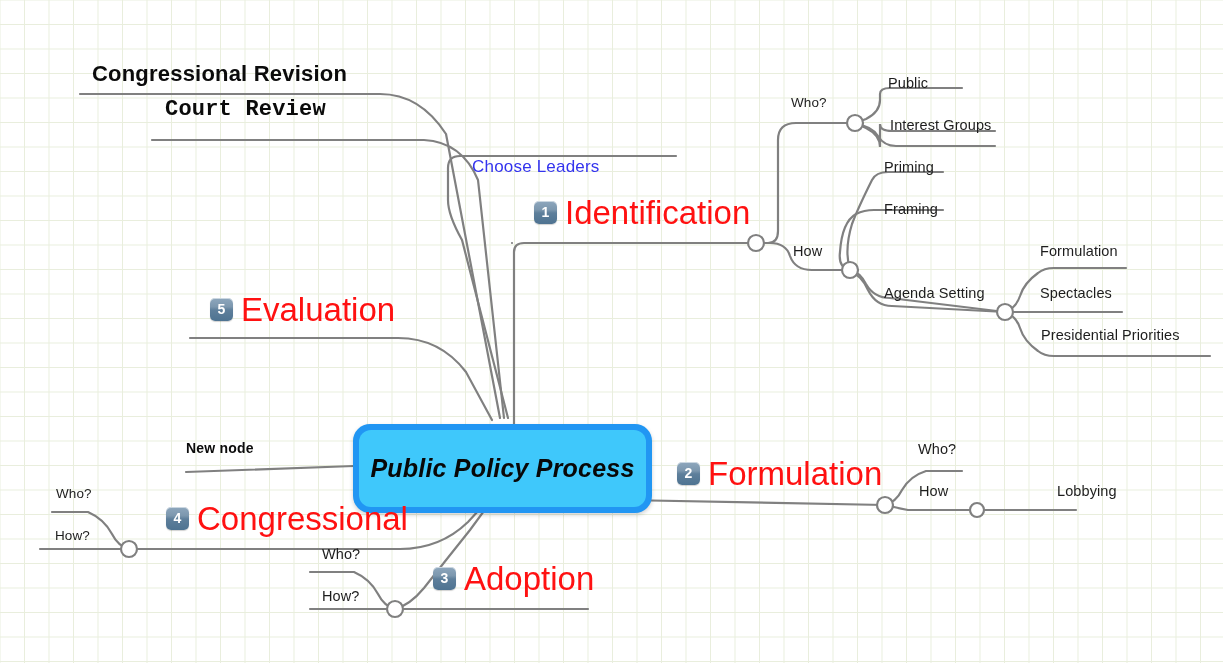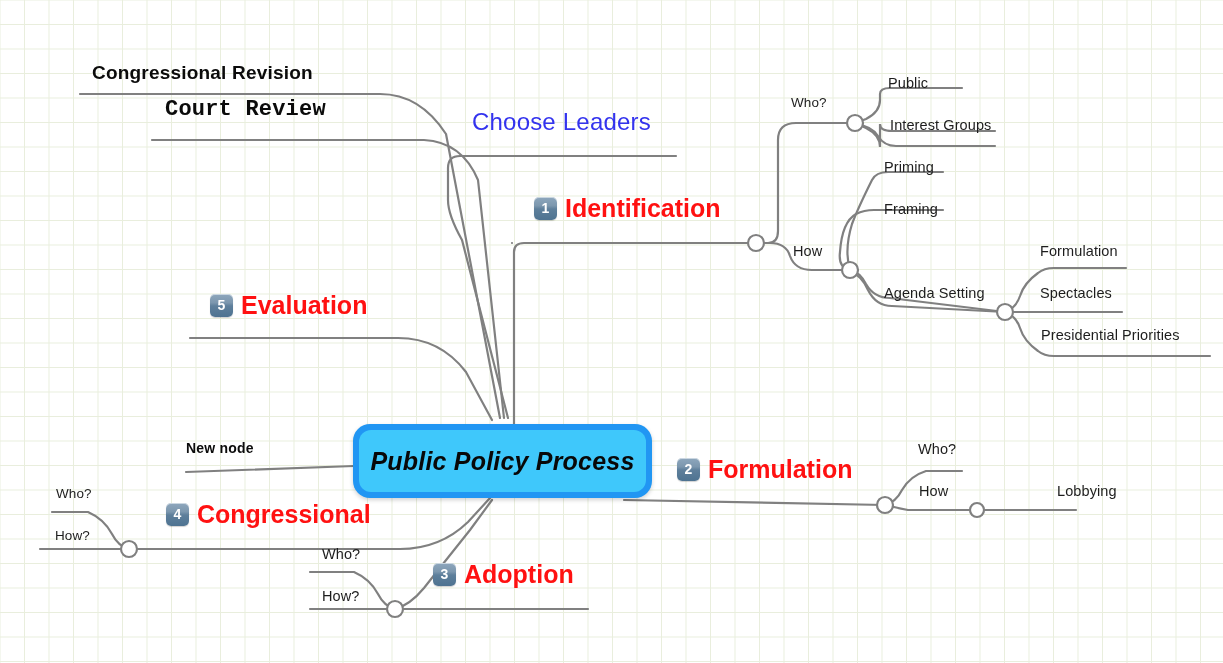--- a/index.html
+++ b/index.html
@@ -43,28 +43,29 @@
   }
   .leaf.small {
     font-size: 13.5px;
   }
   
   .bold-black {
     font-weight: bold;
     color: #0b0b0b;
     letter-spacing: 0.2px;
   }
-  .bb-lg { font-size: 19px; }
+  .bb-lg { font-size: 22px; }
   .bb-md { font-size: 22px; font-family: Liberation Mono, monospace; }
   .bb-sm { font-size: 14px; }
   
   .blue-lbl {
-    font-size: 24px;
+    font-size: 17px;
     color: #3333ee;
     letter-spacing: 0.2px;
+    margin-top: 48px;
   }
   
   .stage {
     position: absolute;
     display: flex;
     align-items: center;
     white-space: nowrap;
   }
   .stage .badge {
     display: inline-block;
@@ -76,31 +77,30 @@
     color: #ffffff;
     font-size: 14px;
     font-weight: bold;
     text-align: center;
     line-height: 23px;
     margin-right: 8px;
     flex: 0 0 auto;
   }
   .stage .stage-text {
     color: #ff1111;
-    font-size: 25px;
+    font-size: 33px;
     line-height: 1;
-    font-weight: bold;
   }
   
   #root-node {
     position: absolute;
     left: 353px;
     top: 424px;
     width: 299px;
-    height: 74px;
+    height: 89px;
     border-radius: 17px;
     background: #2196f3;
     box-sizing: border-box;
     padding: 6px;
     box-shadow: 0 2px 4px rgba(0,0,0,0.18);
   }
   #root-inner {
     width: 100%;
     height: 100%;
     border-radius: 12px;

